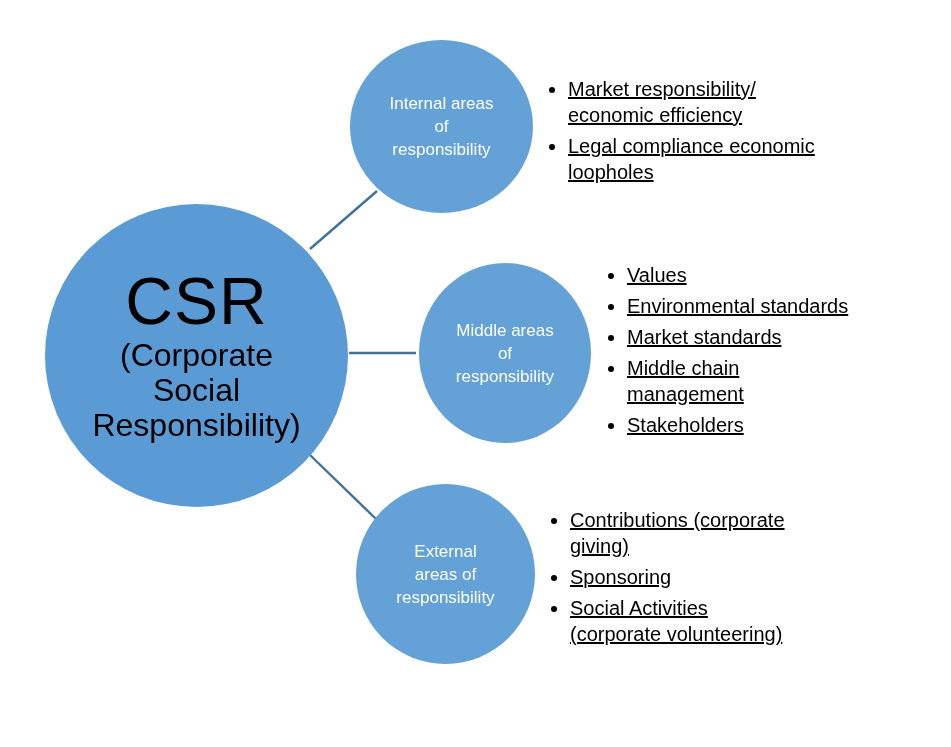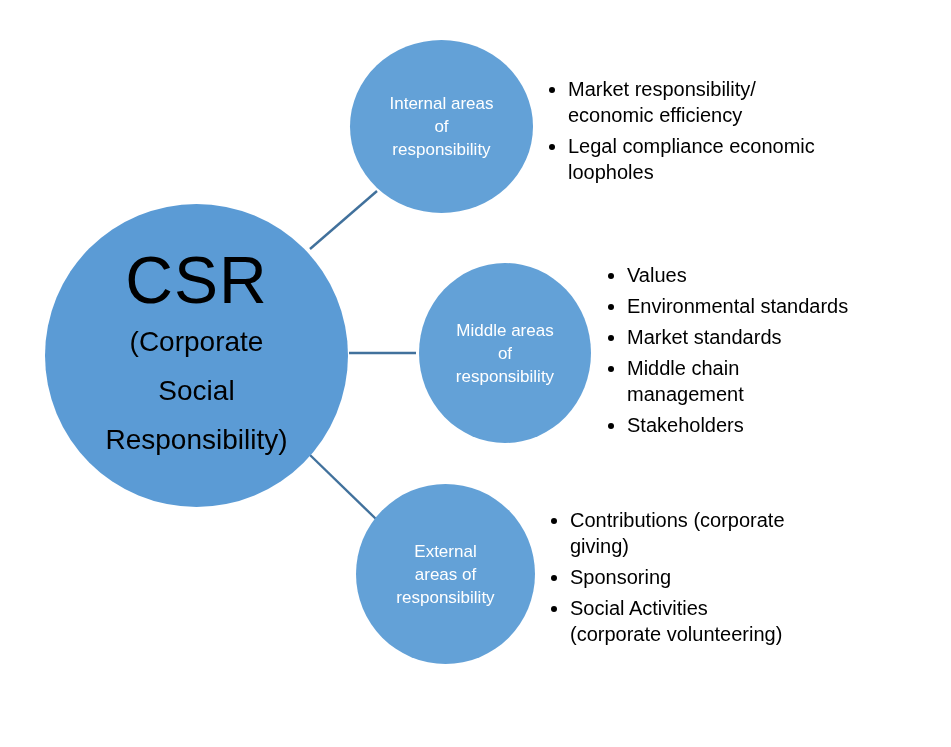--- a/index.html
+++ b/index.html
@@ -46,34 +46,34 @@
   .circle.internal { left: 350px; top: 40px;  width: 183px; height: 173px; }
   .circle.middle   { left: 419px; top: 263px; width: 172px; height: 180px; }
   .circle.external { left: 356px; top: 484px; width: 179px; height: 180px; }
   .acronym {
     font-size: 66px;
     line-height: 1;
     margin-bottom: 4px;
     letter-spacing: 1px;
   }
   .fullname {
-    font-size: 28px;
-    line-height: 49px;
+    font-size: 32px;
+    line-height: 35px;
     white-space: pre-line;
   }
   ul.bullets {
     position: absolute;
     margin: 0;
     padding: 0 0 0 24px;
     list-style-type: disc;
     font-size: 20px;
     line-height: 26px;
     color: var(--text-dark, #000000);
   }
-  ul.bullets li { margin-bottom: 5px; }
+  ul.bullets li { margin-bottom: 5px; text-decoration: underline; }
   ul.bullets li:last-child { margin-bottom: 0; }
   ul.bullets .bullet-text { white-space: pre-line; }
   ul.internal-list { left: 544px; top: 76px;  width: 330px; }
   ul.middle-list   { left: 603px; top: 262px; width: 330px; }
   ul.external-list { left: 546px; top: 507px; width: 350px; }
 </style>
 </head>
 <body>
 
 <div class="canvas">

